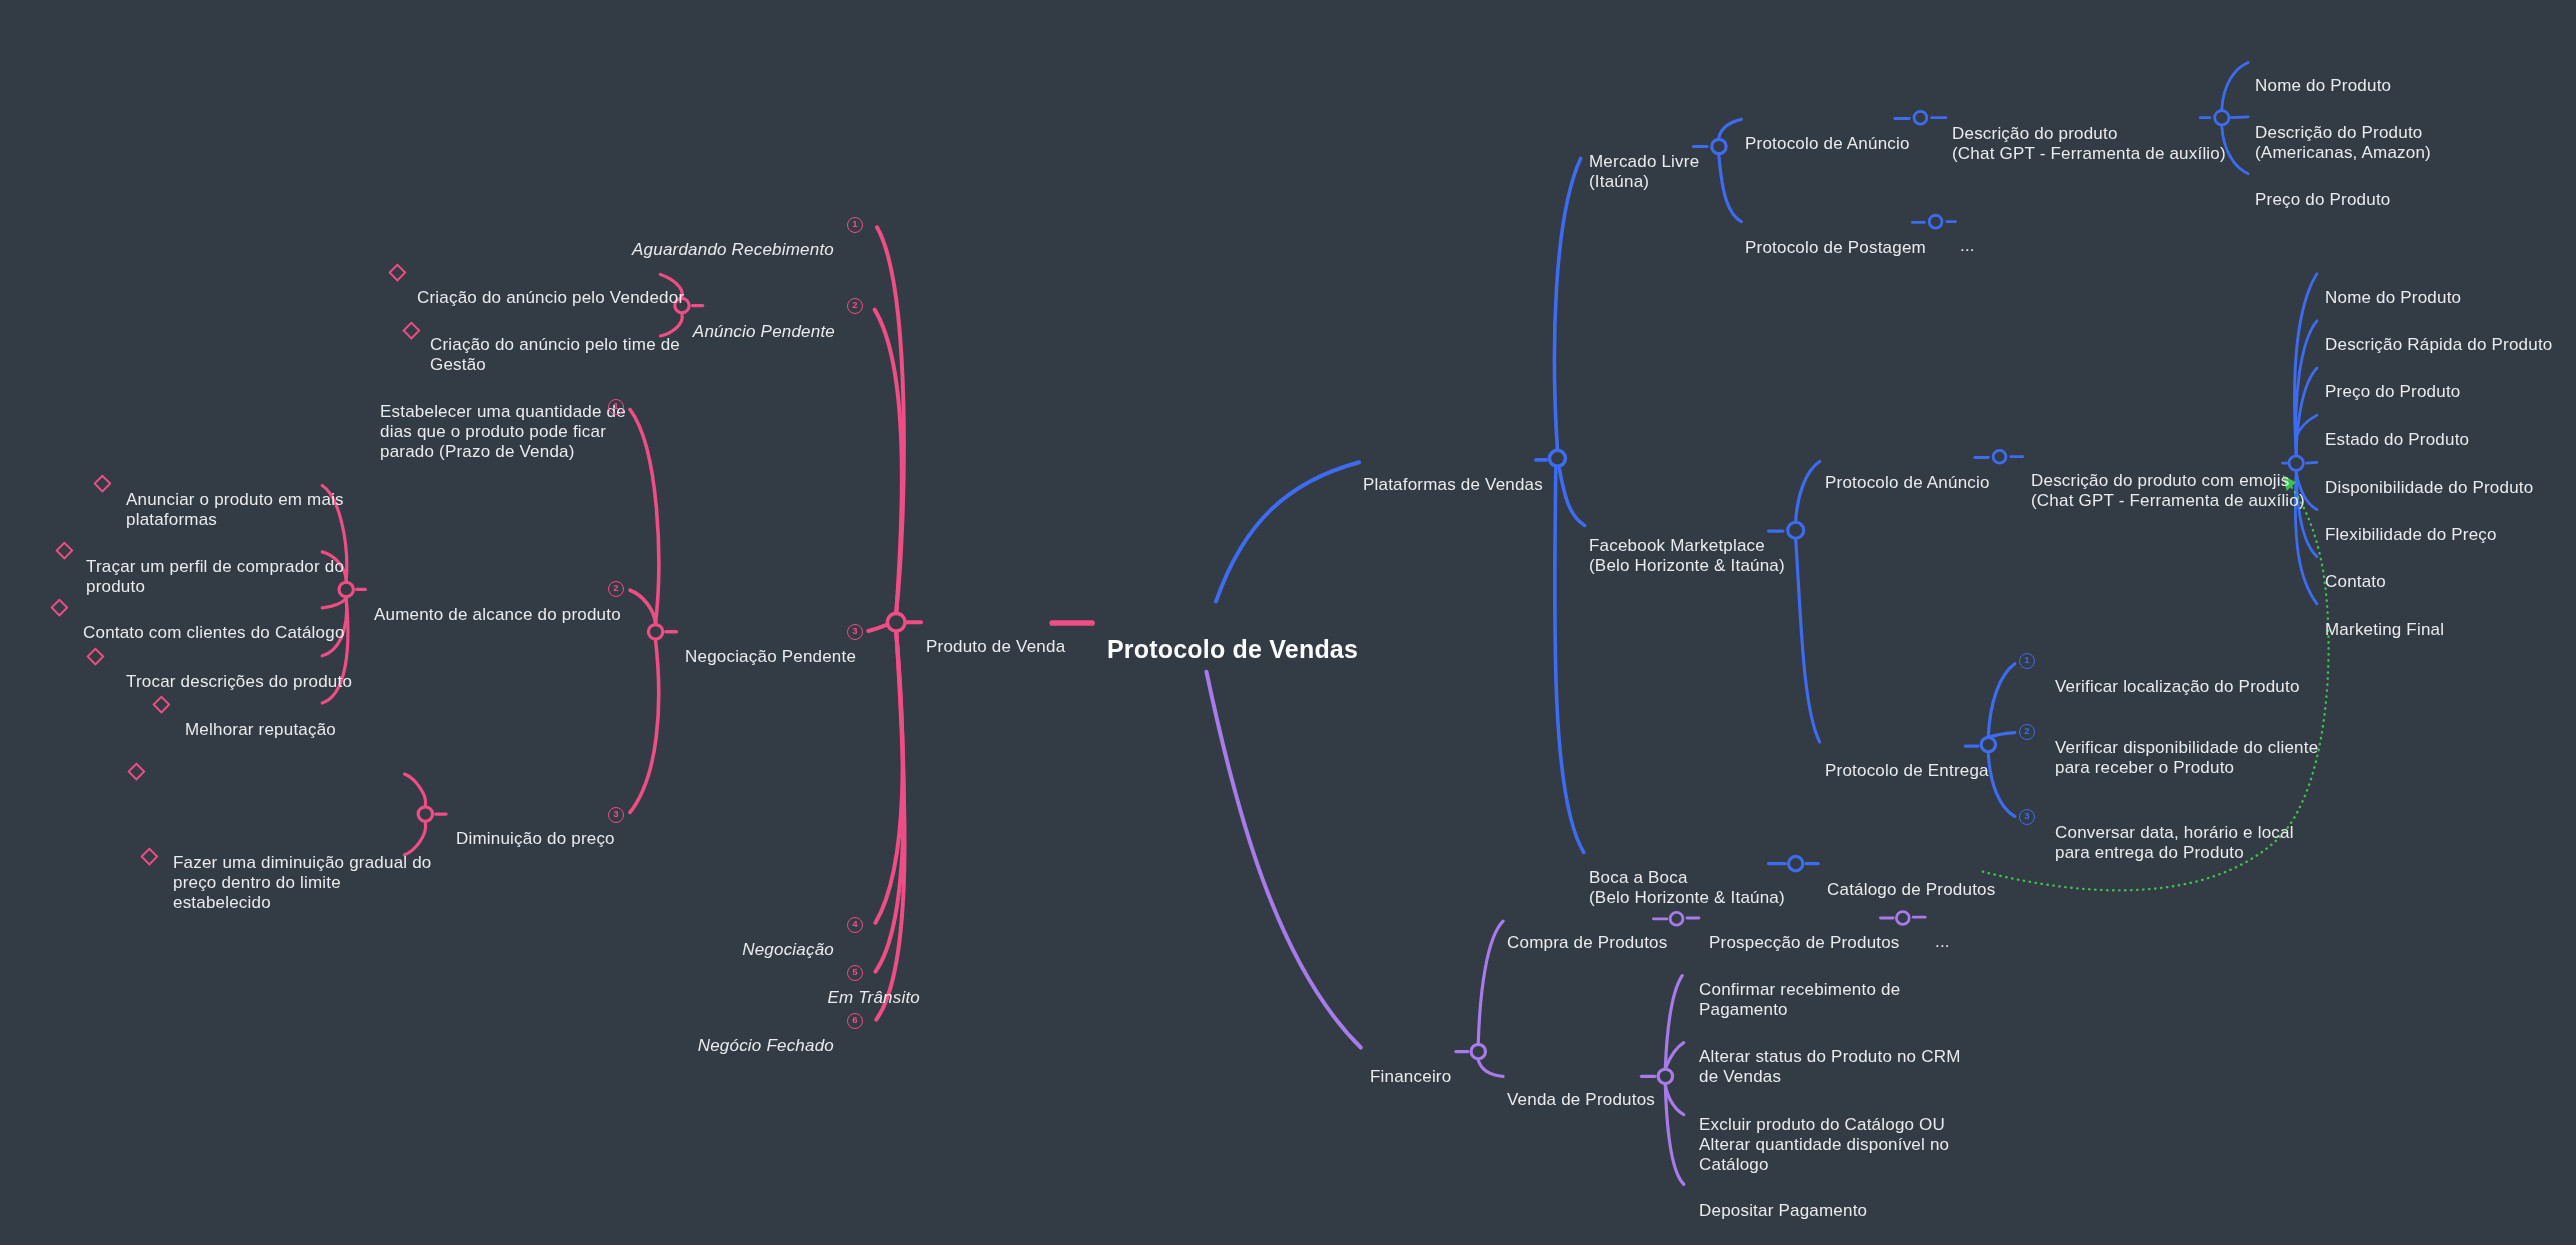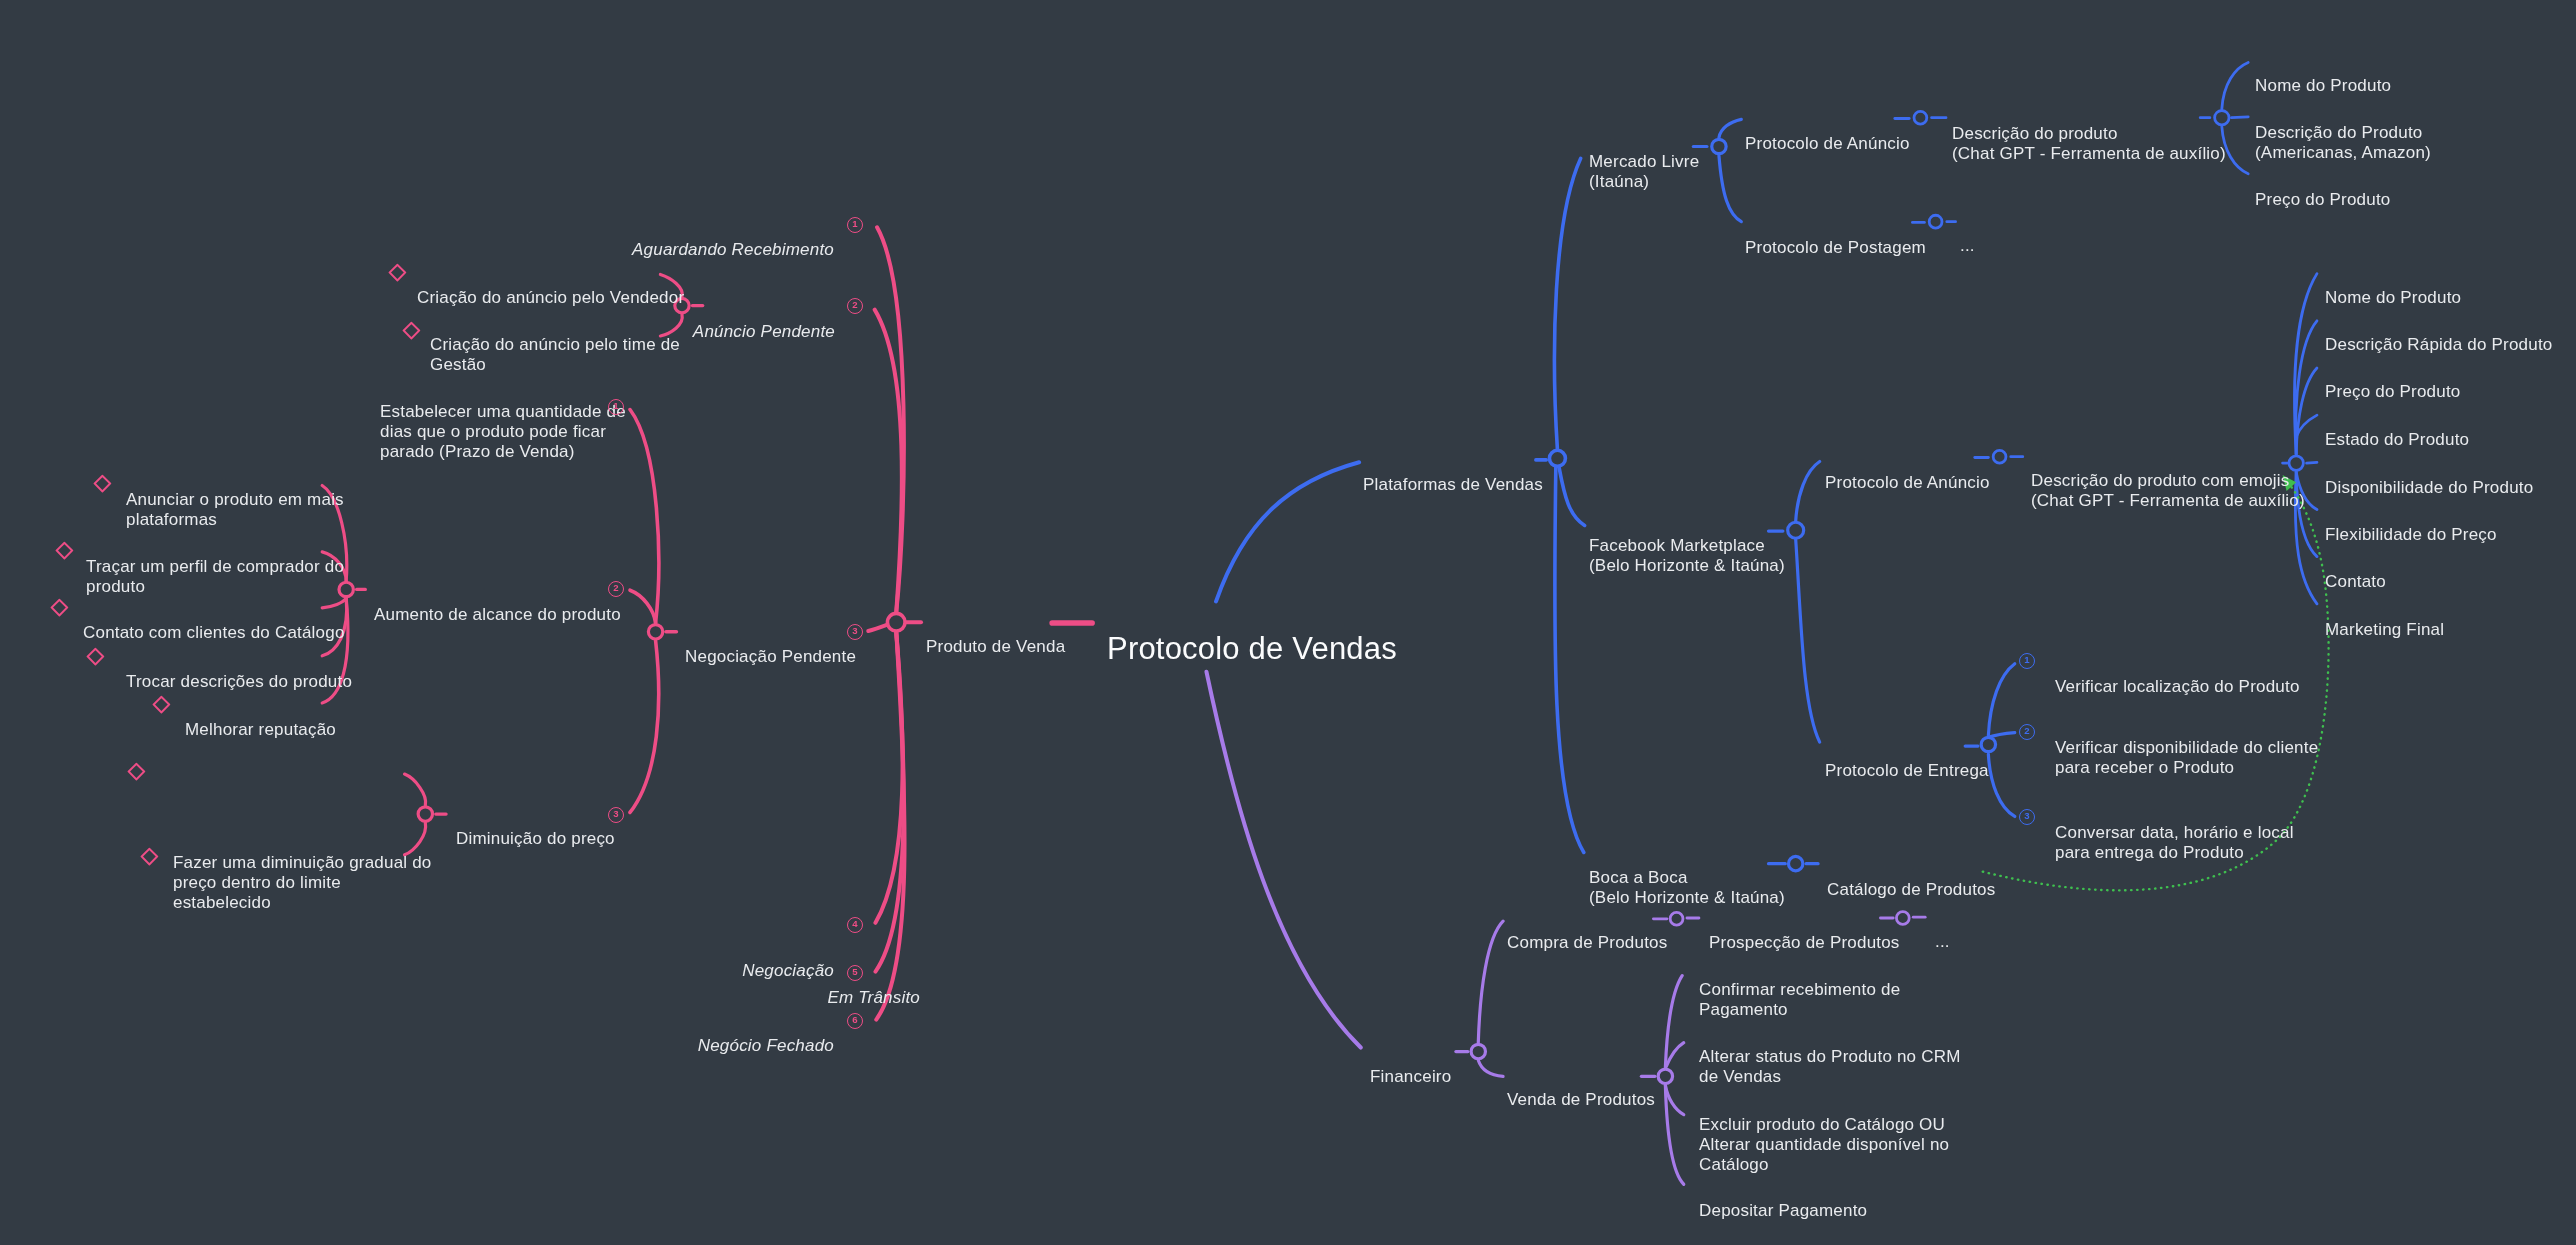--- a/index.html
+++ b/index.html
@@ -1,21 +1,21 @@
 <!DOCTYPE html>
 <html style="font-size:12.8px"><head>
 <meta charset="utf-8">
 <style>
   html,body{margin:0;padding:0;background:#333B44;}
   #canvas{position:relative;width:2576px;height:1246px;background:#333B44;overflow:hidden;
           font-family:"Liberation Sans",sans-serif;}
   .node{position:absolute;font:17px/20px "Liberation Sans",sans-serif;color:#E9EBEE;
         white-space:pre-line;letter-spacing:0.2px;margin-top:25px;}
   .r{text-align:right;font-style:italic;}
-  .title{font-weight:400;font-size:31px;line-height:30px;color:#FBFCFD;letter-spacing:0.2px;}
+  .title{font-weight:700;font-size:25px;line-height:30px;color:#FBFCFD;letter-spacing:0.2px;}
   .badge{position:absolute;width:16px;height:16px;border-radius:50%;border:1.6px solid;
          box-sizing:border-box;font:700 9.6px/12.8px "Liberation Sans",sans-serif;text-align:center;}
   .badge.pink{border-color:#EE4D86;color:#EE4D86;}
   .badge.blue{border-color:#3D6CF0;color:#3D6CF0;}
   .diamond{position:absolute;width:8.8px;height:8.8px;border:2px solid #EE4D86;
            transform:rotate(45deg);border-radius:0.8px;}
   svg{position:absolute;left:0;top:0;}
   .w{fill:none;stroke-linecap:round;}
   .jp{fill:#333B44;stroke:#EE4D86;}
   .jb{fill:#333B44;stroke:#3D6CF0;}
@@ -183,21 +183,21 @@
   <div class="node" style="left:456px;top:804px">Diminuição do preço</div>
   <span class="badge pink" style="left:608px;top:807px">3</span>
 
   <span class="diamond" style="left:130px;top:765px"></span>
 
   <span class="diamond" style="left:143px;top:850px"></span>
   <div class="node" style="left:173px;top:828px">Fazer uma diminuição gradual do
 preço dentro do limite
 estabelecido</div>
 
-  <div class="node r" style="right:1742px;top:936px">Negociação</div>
+  <div class="node r" style="right:1742px;top:915px">Negociação</div>
   <span class="badge pink" style="left:847px;top:917px">4</span>
 
   <div class="node r" style="right:1656px;top:963px">Em Trânsito</div>
   <span class="badge pink" style="left:847px;top:965px">5</span>
 
   <div class="node r" style="right:1742px;top:1011px">Negócio Fechado</div>
   <span class="badge pink" style="left:847px;top:1013px">6</span>
 
   <div class="node" style="left:1363px;top:450px">Plataformas de Vendas</div>
 

